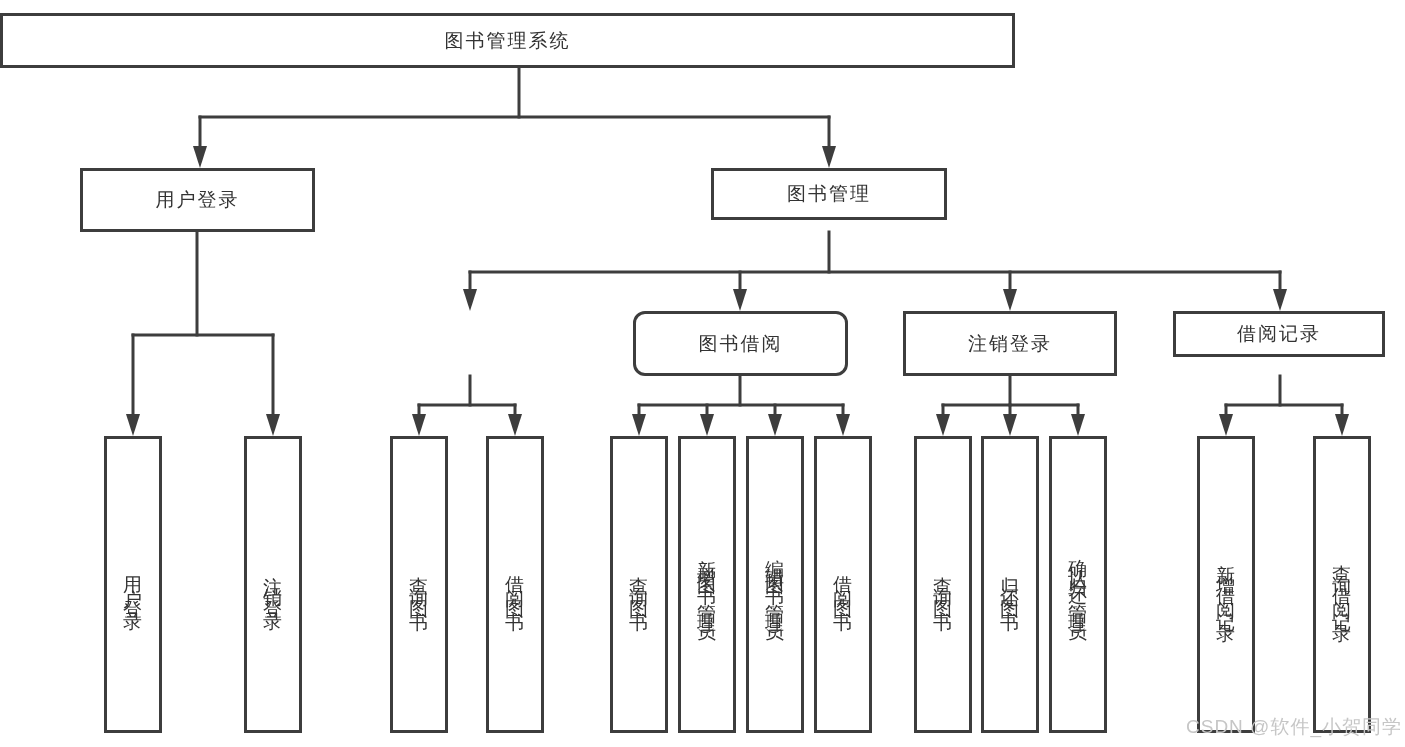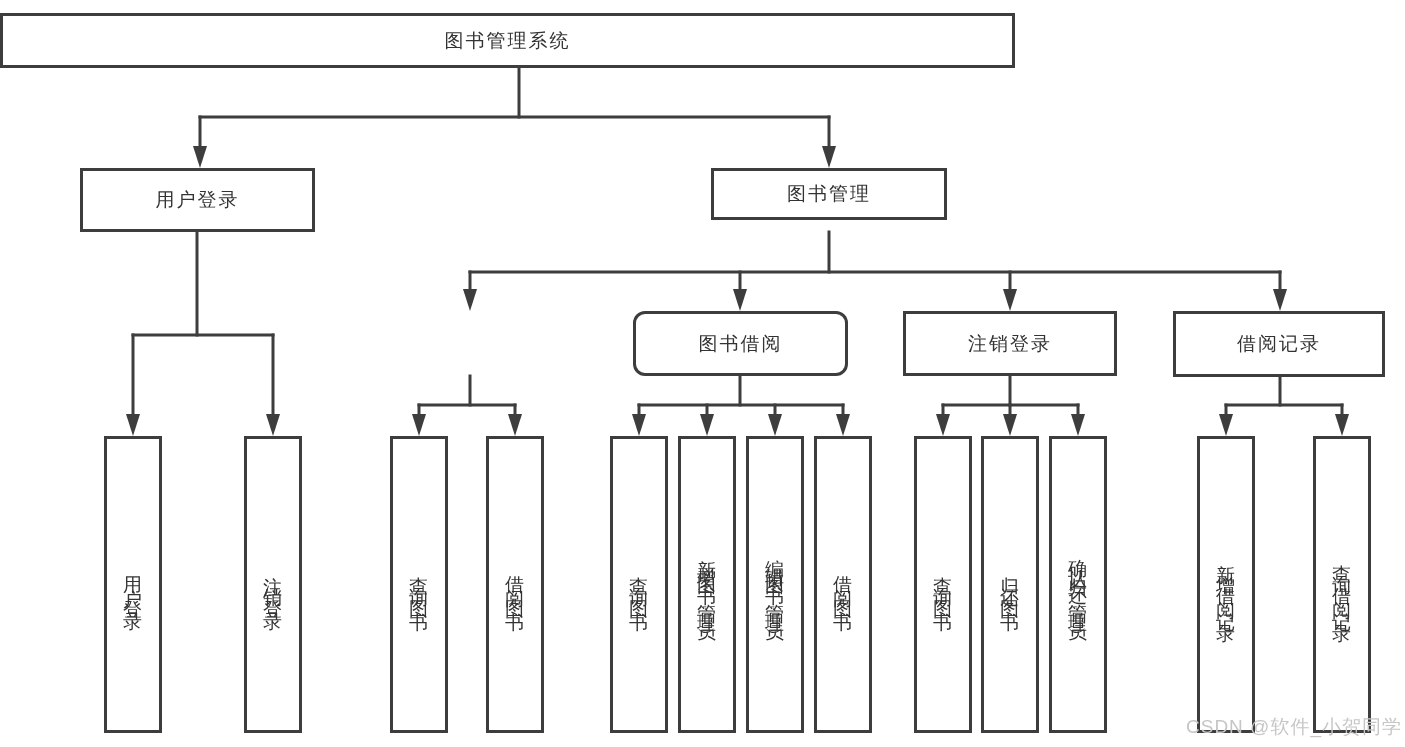--- a/index.html
+++ b/index.html
@@ -102,21 +102,21 @@
     </g>
   </svg>
 
   <div class="node" style="left:0;top:13px;width:1015px;height:55px;">图书管理系统</div>
 
   <div class="node" style="left:80px;top:168px;width:235px;height:64px;">用户登录</div>
   <div class="node" style="left:711px;top:168px;width:236px;height:52px;">图书管理</div>
 
   <div class="node" style="left:633px;top:311px;width:215px;height:65px;border-radius:12px;">图书借阅</div>
   <div class="node" style="left:903px;top:311px;width:214px;height:65px;">注销登录</div>
-  <div class="node" style="left:1173px;top:311px;width:212px;height:66px;text-align:center;">借阅记录</div>
+  <div class="node" style="left:1173px;top:311px;width:212px;height:46px;text-align:center;">借阅记录</div>
 
   <div class="node leaf" style="left:104px;top:436px;width:58px;height:297px;">用户登录</div>
   <div class="node leaf" style="left:244px;top:436px;width:58px;height:297px;">注销登录</div>
 
   <div class="node leaf" style="left:390px;top:436px;width:58px;height:297px;">查询图书</div>
   <div class="node leaf" style="left:486px;top:436px;width:58px;height:297px;">借阅图书</div>
 
   <div class="node leaf" style="left:610px;top:436px;width:58px;height:297px;">查询图书</div>
   <div class="node leaf long" style="left:678px;top:436px;width:58px;height:297px;">新增图书（管理员）</div>
   <div class="node leaf long" style="left:746px;top:436px;width:58px;height:297px;">编辑图书（管理员）</div>

